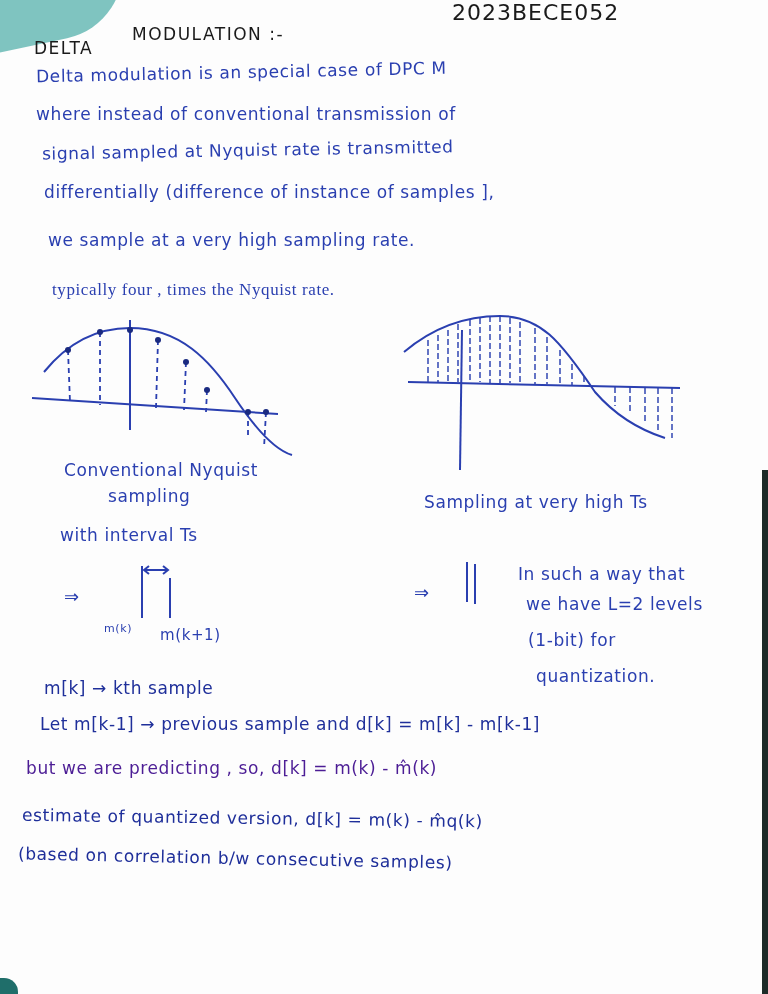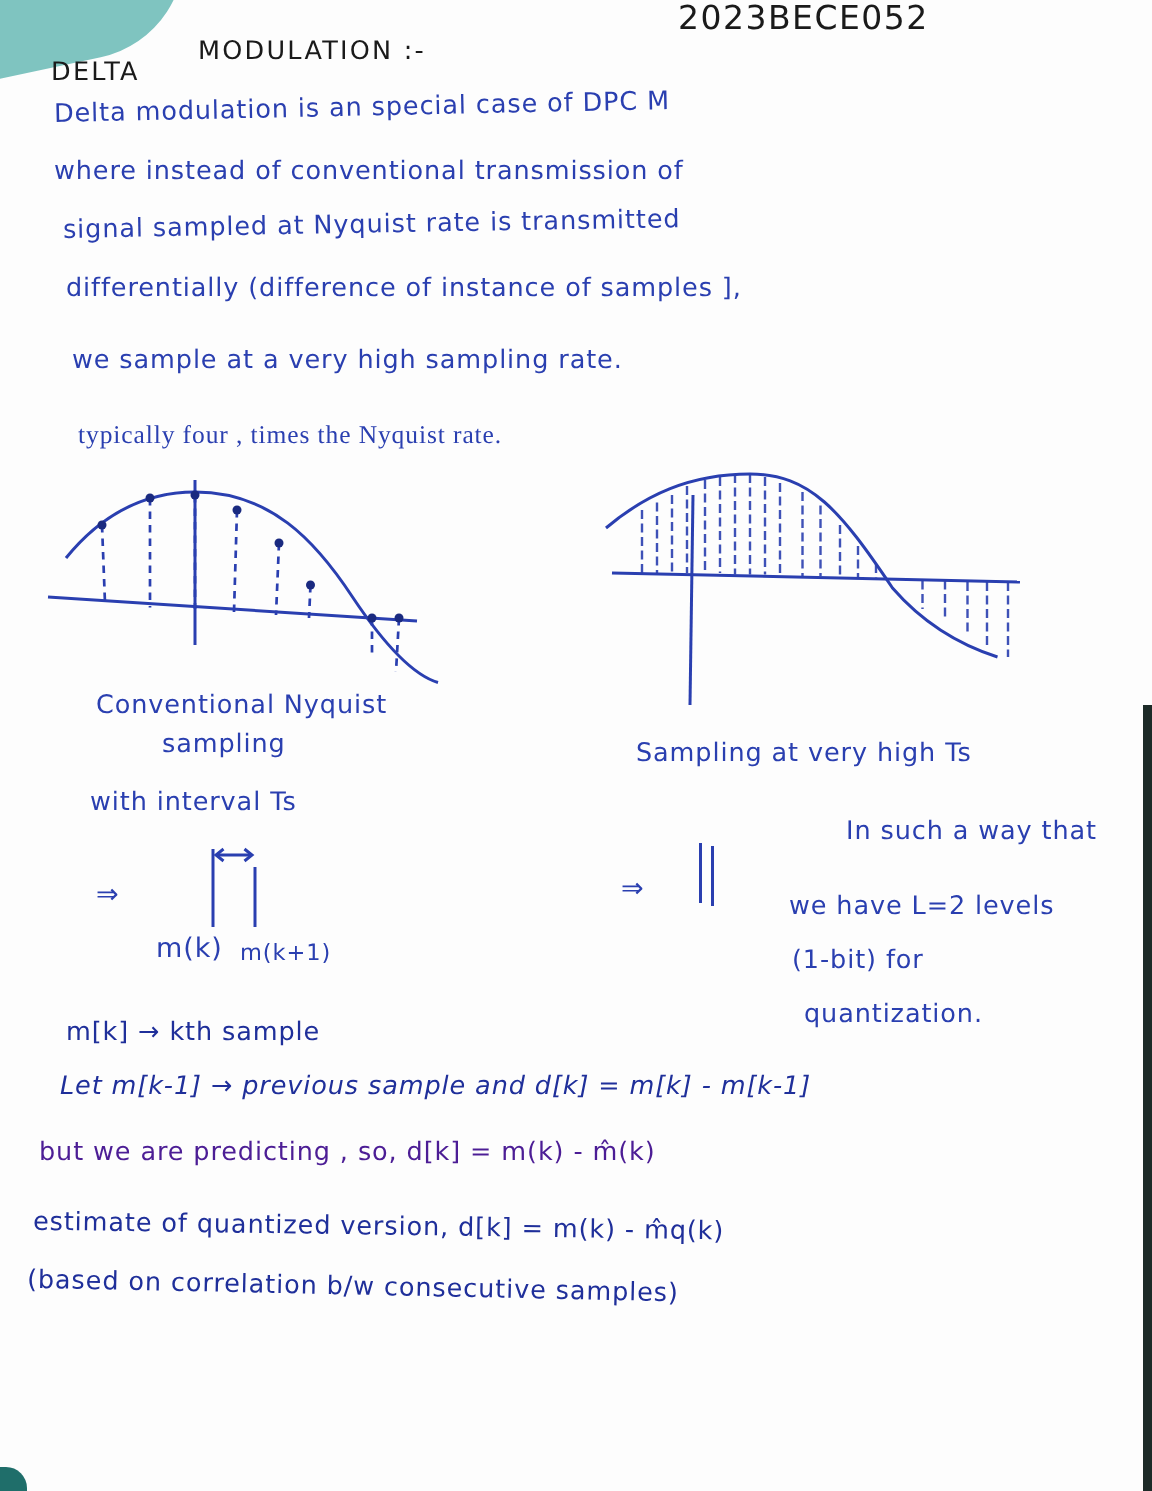--- a/index.html
+++ b/index.html
@@ -110,33 +110,33 @@
 <div class="t ink" style="left:64px; top:586px; font-size:18px;">⇒</div>
 <svg style="left:130px; top:562px;" width="60" height="60" viewBox="0 0 60 60">
   <g stroke="#2a3fb0" stroke-width="2" fill="none">
     <line x1="12" y1="4" x2="12" y2="56"></line>
     <line x1="40" y1="16" x2="40" y2="56"></line>
     <line x1="14" y1="8" x2="38" y2="8"></line>
     <polyline points="19,4 14,8 19,12"></polyline>
     <polyline points="33,4 38,8 33,12"></polyline>
   </g>
 </svg>
-<div class="t ink" style="left:104px; top:622px; font-size:18px;">m(k)</div>
+<div class="t ink" style="left:104px; top:622px; font-size:11px;">m(k)</div>
 <div class="t ink" style="left:160px; top:626px; font-size:15px;">m(k+1)</div>
 
 <div class="t ink" style="left:424px; top:492px;">Sampling   at   very   high   Ts</div>
 <div class="t ink" style="left:414px; top:582px; font-size:18px;">⇒</div>
 <svg style="left:462px; top:558px;" width="20" height="50" viewBox="0 0 20 50">
   <g stroke="#2a3fb0" stroke-width="2">
     <line x1="5" y1="4" x2="5" y2="44"></line>
     <line x1="13" y1="6" x2="13" y2="46"></line>
   </g>
 </svg>
-<div class="t ink" style="left:518px; top:544px;margin-left:46px;">In  such a   way   that</div>
+<div class="t ink" style="left:518px; top:564px;">In  such a   way   that</div>
 <div class="t ink" style="left:526px; top:594px;">we  have   L=2  levels</div>
 <div class="t ink" style="left:528px; top:630px;">(1-bit)   for</div>
 <div class="t ink" style="left:536px; top:666px;">quantization.</div>
 
 <div class="t ink" style="left:44px; top:678px; color:#1f2f9a;">m[k] → kth  sample</div>
-<div class="t ink" style="left:40px; top:714px; color:#1f2f9a;font-style:italic;">Let   m[k-1] → previous  sample  and   d[k] = m[k] - m[k-1]</div>
+<div class="t ink" style="left:40px; top:714px; color:#1f2f9a;">Let   m[k-1] → previous  sample  and   d[k] = m[k] - m[k-1]</div>
 <div class="t ink" style="left:26px; top:758px; color:#4c1d95;">but   we   are   predicting , so,  d[k]  =  m(k) - m̂(k)</div>
 <div class="t ink" style="left:22px; top:808px; color:#1f2f9a; transform:rotate(0.8deg);">estimate  of   quantized   version,  d[k] =  m(k) - m̂q(k)</div>
 <div class="t ink" style="left:18px; top:848px; color:#1f2f9a; transform:rotate(1.2deg);">(based   on   correlation   b/w   consecutive   samples)</div>
 
 </body></html>

